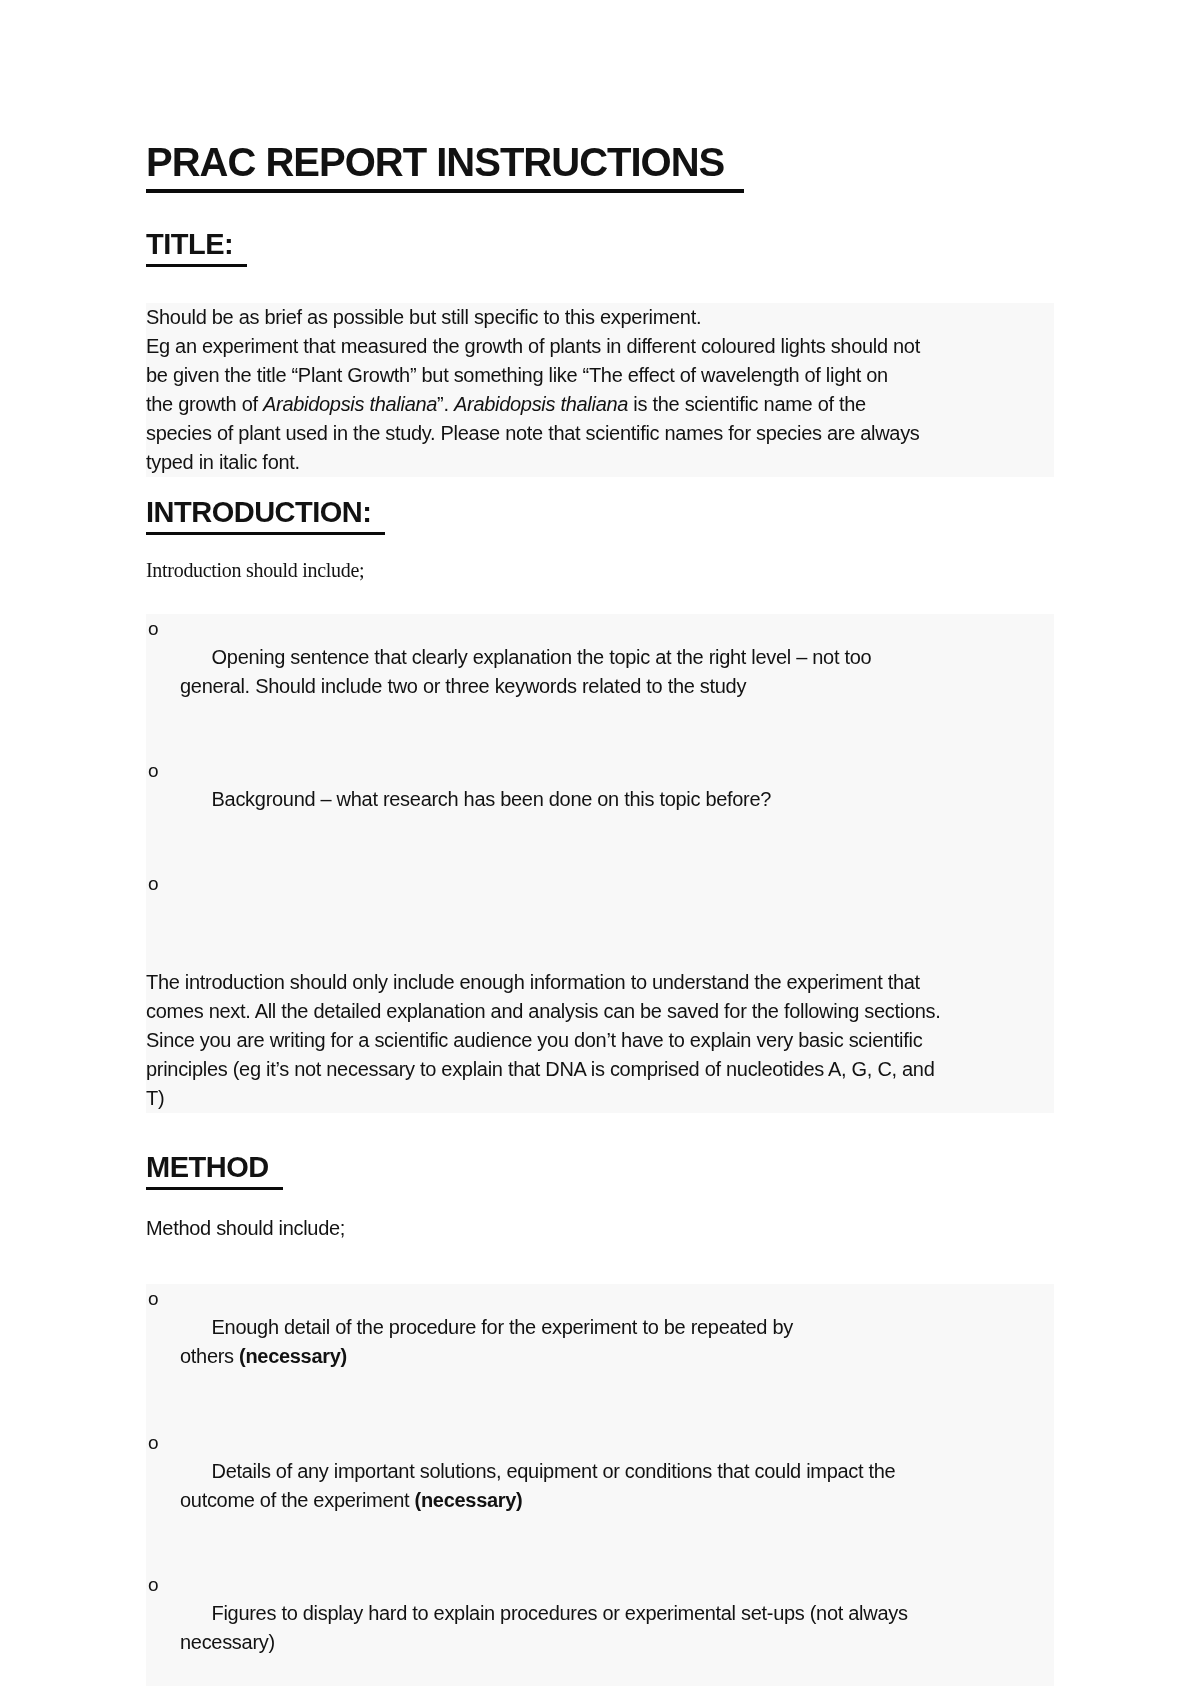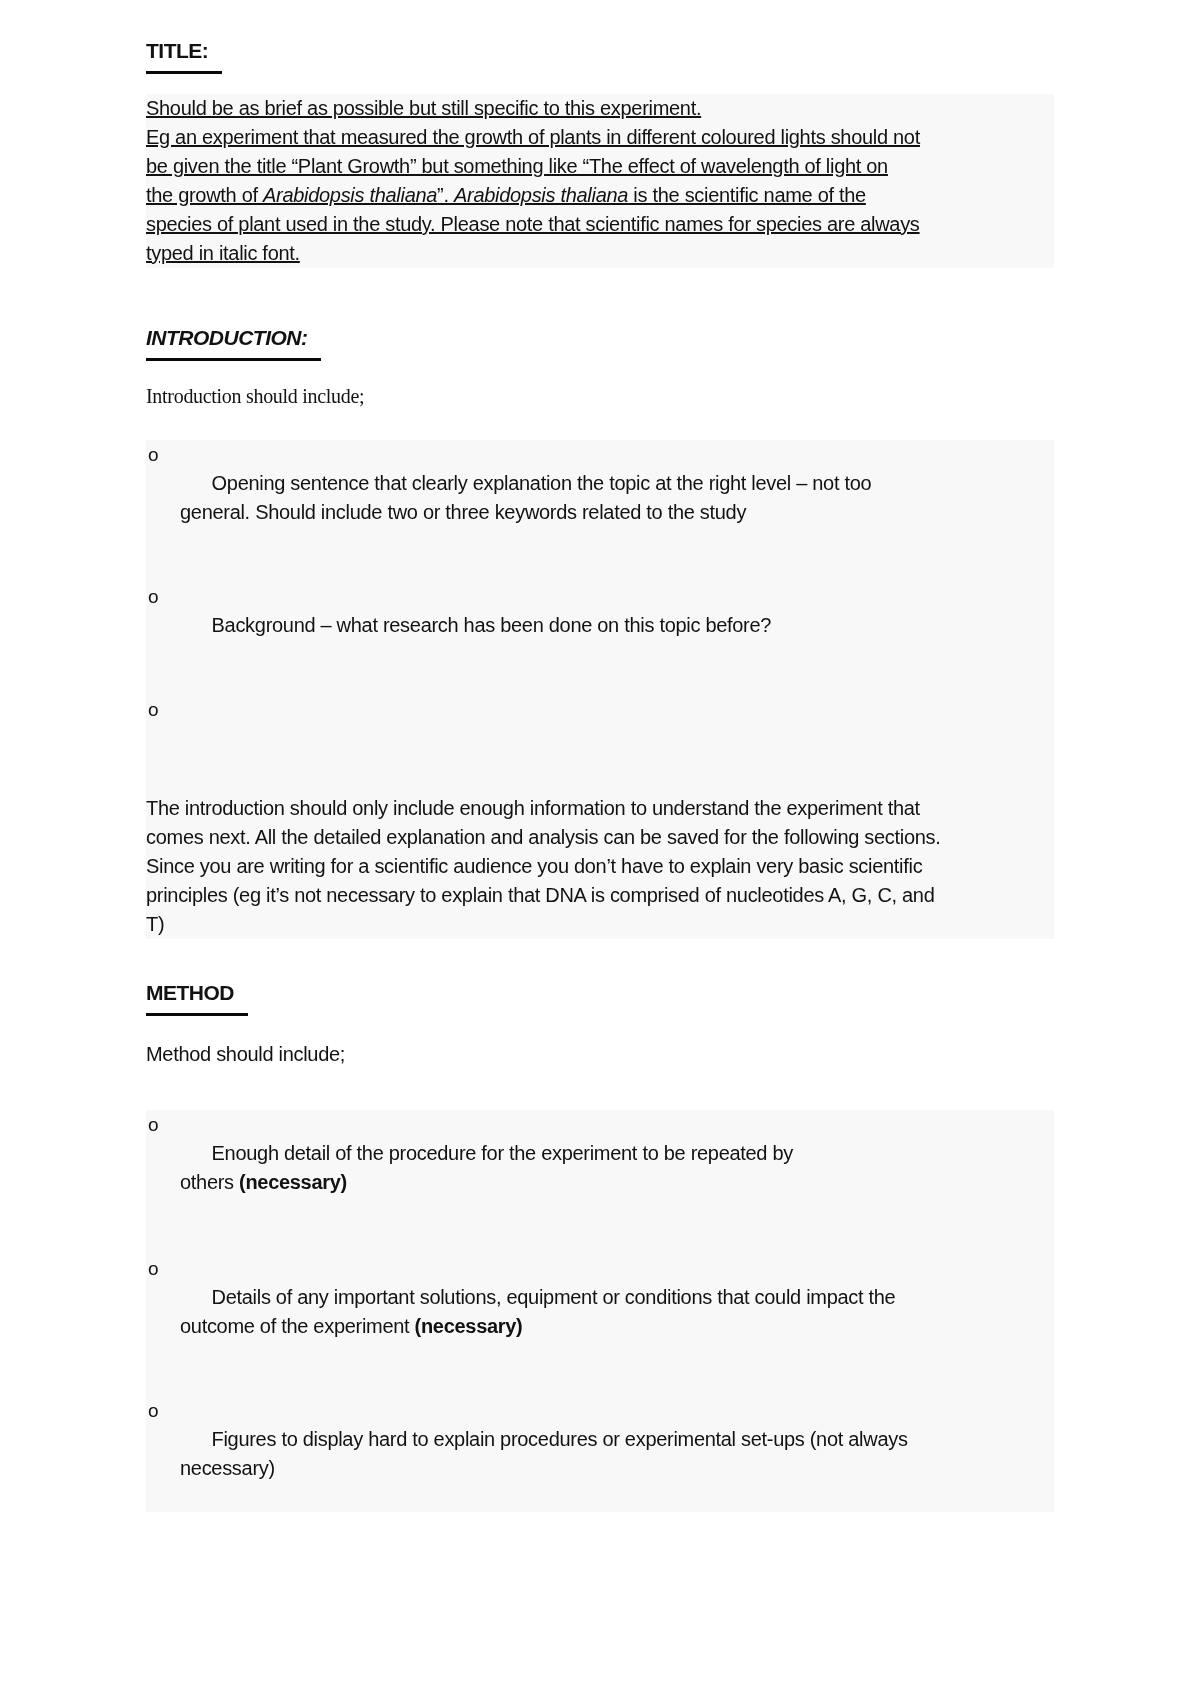--- a/index.html
+++ b/index.html
@@ -20,38 +20,38 @@
     font-size:40px;line-height:48px;font-weight:bold;
     letter-spacing:-1px;
     white-space:pre;
   }
   .u1{
     display:inline-block;
     border-bottom:4px solid #0a0a0a;
     padding:0 20px 3px 0;
   }
   h2{
-    font-size:21px;line-height:36px;font-weight:bold;
+    font-size:29px;line-height:36px;font-weight:bold;
     letter-spacing:-0.5px;
     white-space:pre;
   }
   .u2{
     display:inline-block;
     border-bottom:3px solid #0a0a0a;
     padding:0 14px 2px 0;
   }
   .h-title{margin-top:33px;}
-  .h-intro{margin-top:52px;font-style:italic;}
+  .h-intro{margin-top:17px;}
   .h-method{margin-top:36px;}
   .body{
     font-size:20px;line-height:29px;
     letter-spacing:-0.3px;
     white-space:pre;
   }
-  .para1{margin-top:20px;text-decoration:underline;}
+  .para1{margin-top:36px;}
   .lead-intro{margin-top:21px;font-family:Liberation Serif, serif;}
   .lead-method{margin-top:24px;}
   .group{overflow:hidden;}
   .group-intro{margin-top:29px;}
   .group-method{margin-top:41px;}
   .shade{
     background-image:linear-gradient(#f8f8f8,#f8f8f8);
     background-repeat:no-repeat;
     background-size:908px 100%;
   }
@@ -69,20 +69,21 @@
   }
   .para-intro{margin-top:12px;}
   .b{font-weight:bold;text-align:center;}
   .i{font-style:italic;}
 </style>
 </head>
 <body>
 
 <div class="page">
 
+  <h1><span class="u1">PRAC REPORT INSTRUCTIONS</span></h1>
 
   <h2 class="h-title"><span class="u2">TITLE:</span></h2>
 
   <p class="body para1 shade"><span>Should be as brief as possible but still specific to this experiment.
 Eg an experiment that measured the growth of plants in different coloured lights should not
 be given the title “Plant Growth” but something like “The effect of wavelength of light on
 the growth of </span><span class="i">Arabidopsis thaliana</span><span>”. </span><span class="i">Arabidopsis thaliana</span><span> is the scientific name of the
 species of plant used in the study. Please note that scientific names for species are always
 typed in italic font.</span></p>
 

